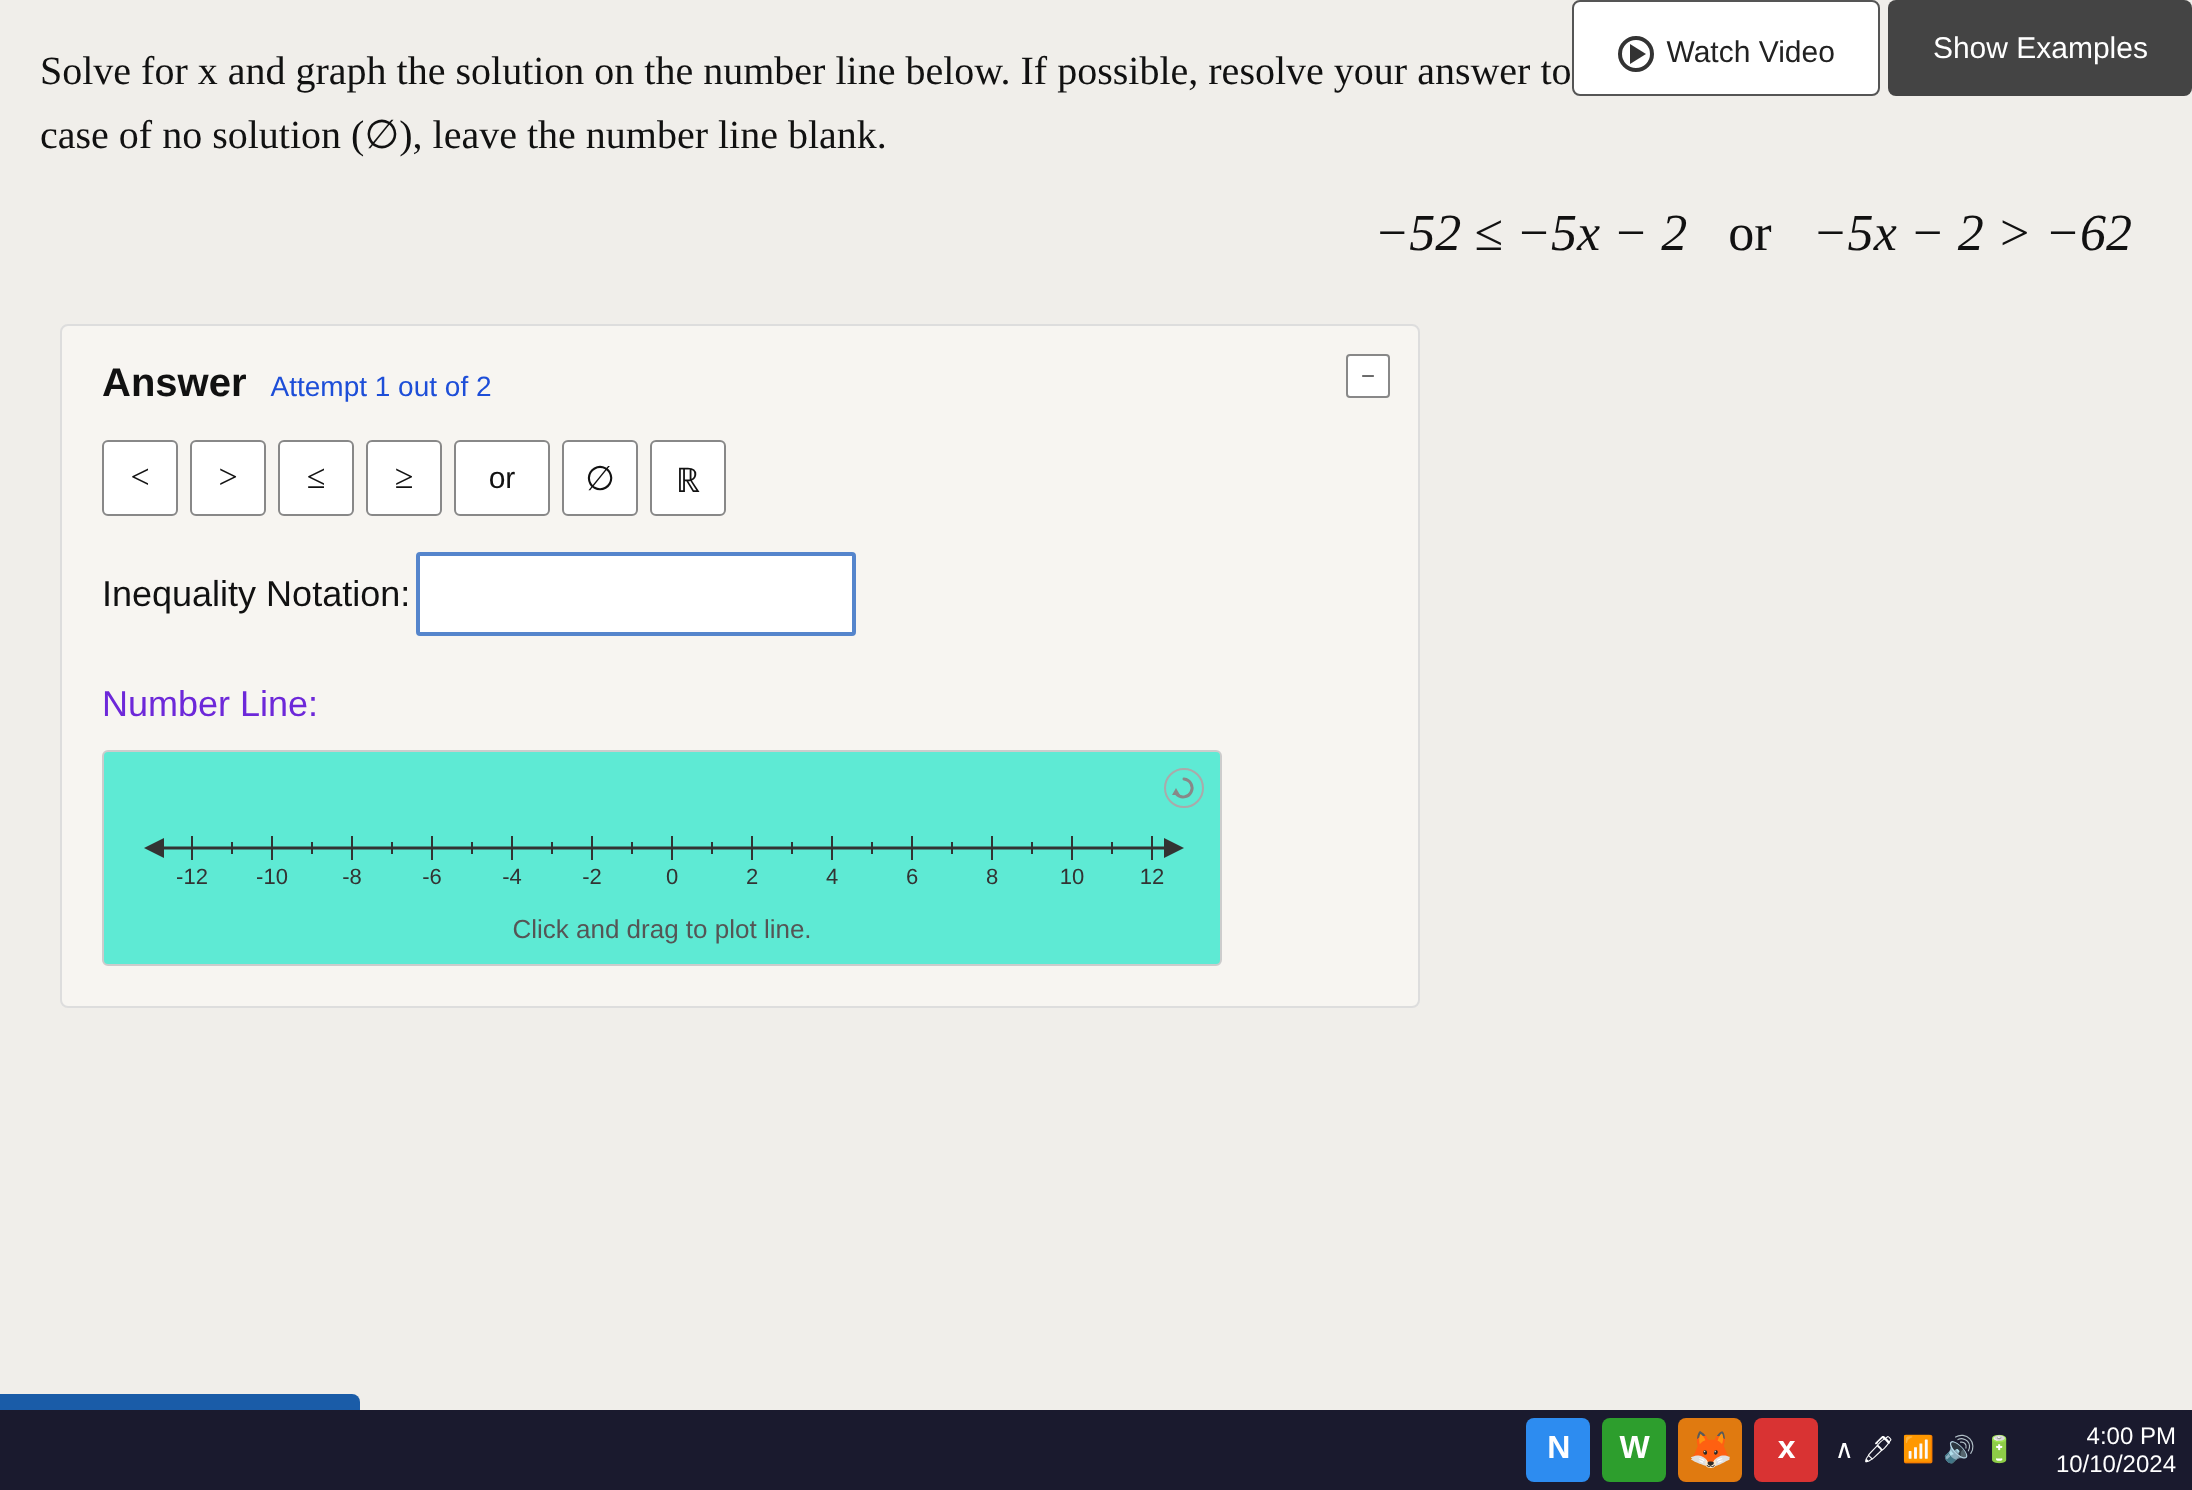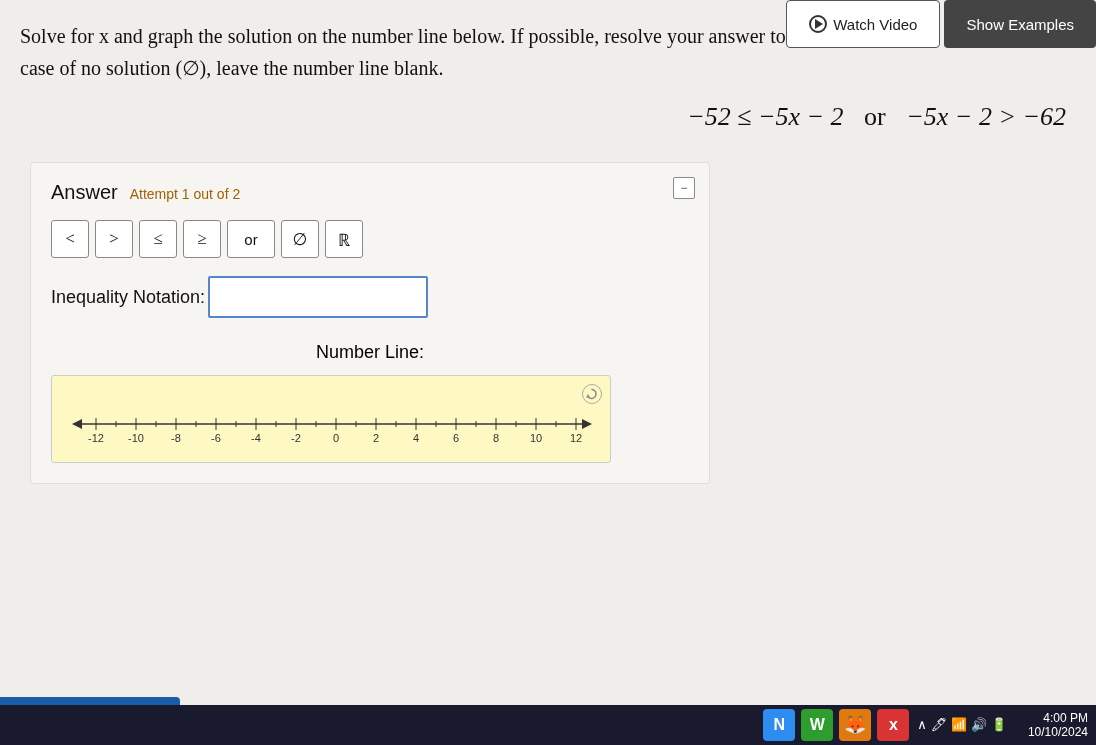--- a/index.html
+++ b/index.html
@@ -18,23 +18,23 @@
       top: 0;
       right: 0;
       display: flex;
       align-items: stretch;
       height: 48px;
       z-index: 10;
     }
 
     .watch-video-btn {
       display: flex;
-      align-items: center;
+      align-items: flex-start;
       gap: 6px;
-      padding: 0 22px;
+      padding: 17px 22px;
       border: 1.5px solid #555;
       background: white;
       cursor: pointer;
       font-size: 15px;
       font-family: Arial, sans-serif;
       color: #222;
       border-radius: 4px;
       margin-right: 4px;
     }
 
@@ -104,28 +104,28 @@
 
     .answer-header {
       display: flex;
       align-items: baseline;
       gap: 12px;
       margin-bottom: 16px;
     }
 
     .answer-label {
       font-size: 20px;
-      font-weight: normal;
+      font-weight: bold;
       font-family: Arial, sans-serif;
       color: #111;
     }
 
     .attempt-text {
       font-size: 14px;
-      color: #a16207;
+      color: #1d4ed8;
       font-family: Arial, sans-serif;
     }
 
     .collapse-btn {
       position: absolute;
       top: 14px;
       right: 14px;
       width: 22px;
       height: 22px;
       border: 1.5px solid #888;
@@ -192,28 +192,27 @@
       font-size: 16px;
       font-family: Georgia, serif;
       outline: none;
       border-radius: 2px;
     }
 
     
     .number-line-label {
       font-size: 18px;
       font-family: Arial, sans-serif;
-      color: #000000;
+      color: #6d28d9;
       margin-bottom: 12px;
-      text-align: center;
     }
 
     .number-line-container {
       border: 1px solid #ccc;
-      background: #fef9c3;
+      background: #5eead4;
       padding: 14px 16px 10px 16px;
       border-radius: 3px;
       position: relative;
       width: 560px;
     }
 
     .reset-icon {
       position: absolute;
       top: 8px;
       right: 8px;
@@ -449,20 +448,21 @@
             <line x1="248" y1="27" x2="248" y2="33" stroke="#333" stroke-width="1"></line>
             <line x1="288" y1="27" x2="288" y2="33" stroke="#333" stroke-width="1"></line>
             <line x1="328" y1="27" x2="328" y2="33" stroke="#333" stroke-width="1"></line>
             <line x1="368" y1="27" x2="368" y2="33" stroke="#333" stroke-width="1"></line>
             <line x1="408" y1="27" x2="408" y2="33" stroke="#333" stroke-width="1"></line>
             <line x1="448" y1="27" x2="448" y2="33" stroke="#333" stroke-width="1"></line>
             <line x1="488" y1="27" x2="488" y2="33" stroke="#333" stroke-width="1"></line>
           </svg>
         </div>
 
+        <div class="click-drag-text">Click and drag to plot line.</div>
       </div>
     </div>
 
   </div>
 </div>
 
 <button class="submit-btn">
   <span>Submit Answer</span>
 </button>
 

